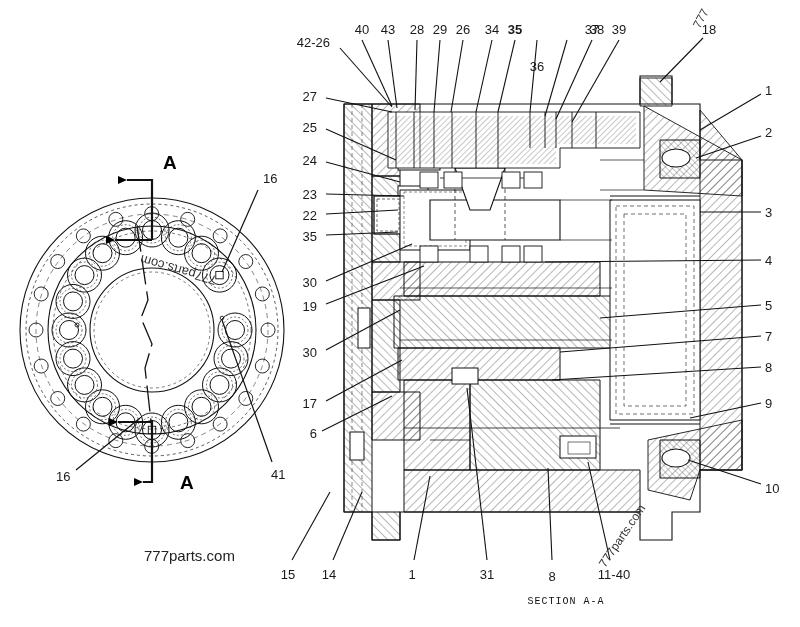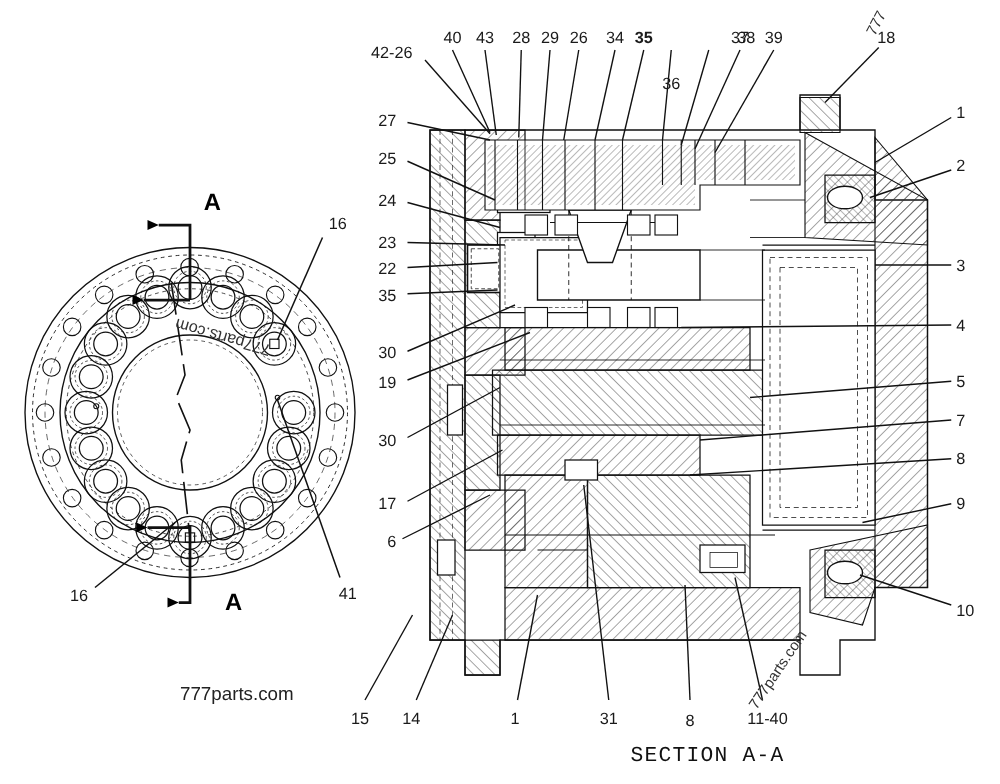--- a/index.html
+++ b/index.html
@@ -26,21 +26,21 @@
     white-space: nowrap;
     line-height: 1;
   }
   .lbl-top    { transform: translate(-50%, 0); }
   .lbl-left   { transform: translate(-100%, -50%); }
   .lbl-right  { transform: translate(0, -50%); }
   .lbl-bottom { transform: translate(-50%, 0); }
   .caption {
     position: absolute;
     font-family: "Liberation Mono", monospace;
-    font-size: 17px;
+    font-size: 10px;
     letter-spacing: 1px;
     color: #111;
     white-space: nowrap;
     transform: translate(-50%, 0);
   }
   .wm-main {
     position: absolute;
     font-family: "Liberation Sans", sans-serif;
     font-size: 15px;
     color: #222;

